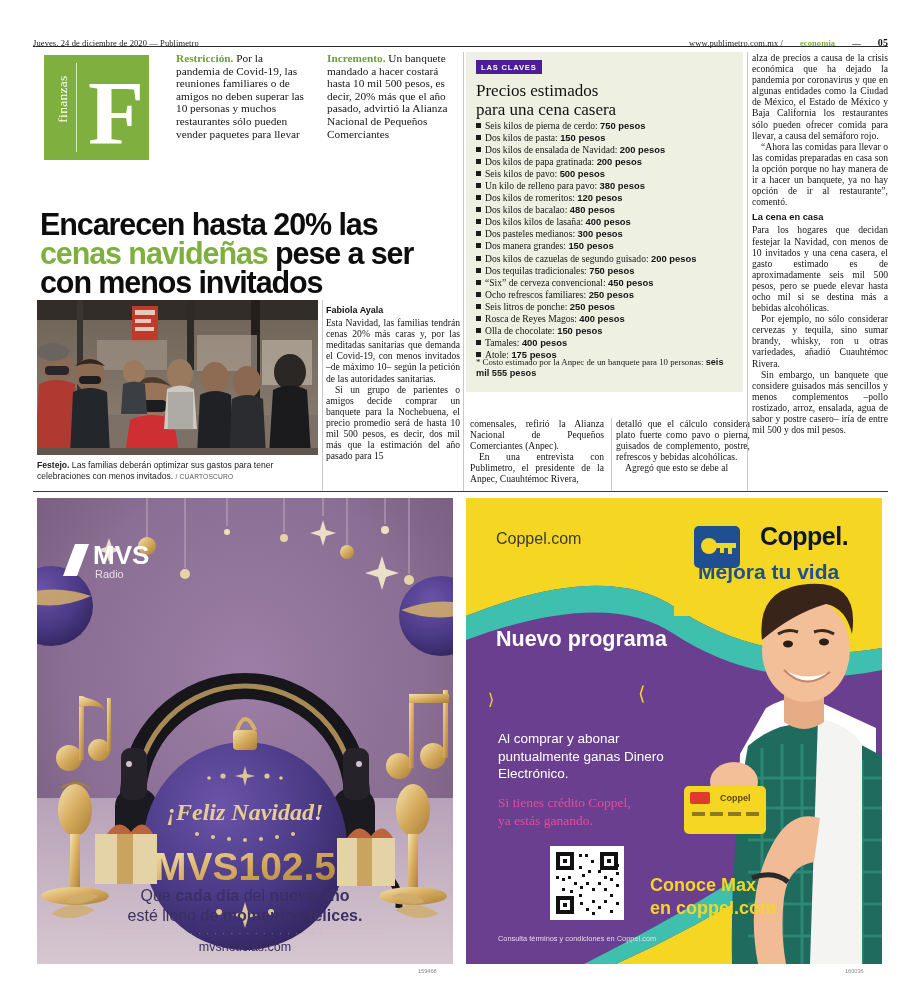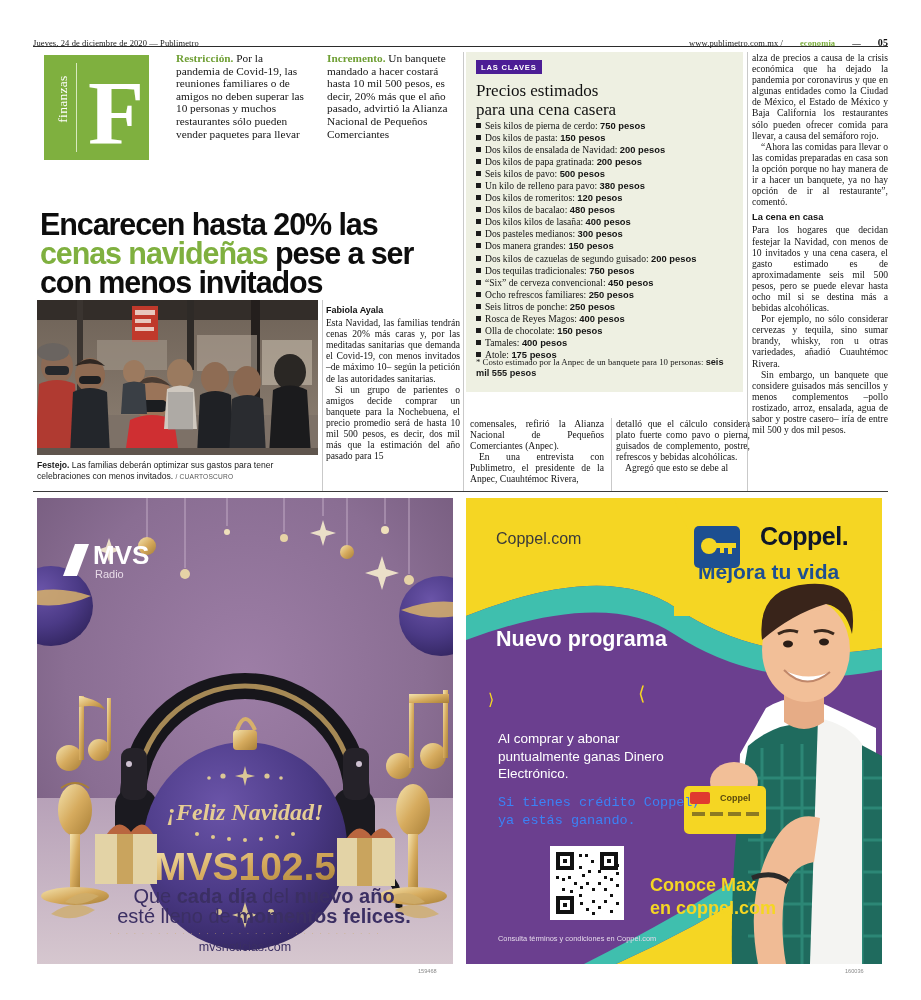--- a/index.html
+++ b/index.html
@@ -468,21 +468,21 @@
         <text x="56" y="66" class="mvs-logo-txt" font-size="26">MVS</text>
         <text x="58" y="80" font-family="'Liberation Sans',sans-serif" font-size="11" fill="#e8dbe8">Radio</text>
       </g>
 
       <text x="208" y="400" opacity="0"> </text>
       <text x="208" y="419" opacity="0"> </text>
     </svg>
 
     
     <div style="position:absolute;left:0;top:388px;width:416px;text-align:center;
-                font-family:'Liberation Sans',sans-serif;font-size:20px;line-height:20px;color:#3b2f63;margin-left:19px;">
+                font-family:'Liberation Sans',sans-serif;font-size:16px;line-height:20px;color:#3b2f63;">
       <div>
         <span>Que </span><b>cada día</b><span> del </span><b>nuevo año</b>
       </div>
       <div>
         <span>esté lleno de </span><b>momentos felices.</b>
       </div>
     </div>
     <div style="position:absolute;left:0;top:432px;width:416px;text-align:center;color:#c9ab6e;font-size:7px;letter-spacing:2px;">· · · · · · · · · · · · · · · · · · · · · · · · · · · · · · · · · ·</div>
     <div style="position:absolute;left:0;top:442px;width:416px;text-align:center;
                 font-family:'Liberation Sans',sans-serif;font-size:12.5px;color:#3b2f63;">mvsnoticias.com</div>
@@ -634,22 +634,22 @@
     <div style="position:absolute;left:22px;top:192px;color:#f5d623;font-size:16px;">⟩</div>
     <div style="position:absolute;left:172px;top:184px;color:#f5d623;font-size:19px;">⟨</div>
 
     <div style="position:absolute;left:32px;top:232px;font-family:'Liberation Sans',sans-serif;
                 font-size:13.5px;line-height:17.5px;color:#ffffff;">
       <div>Al comprar y abonar</div>
       <div>puntualmente ganas Dinero</div>
       <div>Electrónico.</div>
     </div>
 
-    <div style="position:absolute;left:32px;top:296px;font-family:Liberation Mono, monospace;
-                font-size:13.5px;line-height:17.5px;color:#3b82f6;">
+    <div style="position:absolute;left:32px;top:296px;font-family:Liberation Serif, serif;
+                font-size:13.5px;line-height:17.5px;color:#ec4899;">
       <div>Si tienes crédito Coppel,</div>
       <div>ya estás ganando.</div>
     </div>
 
     <div style="position:absolute;left:184px;top:376px;font-family:'Liberation Sans',sans-serif;
                 font-weight:bold;font-size:18px;line-height:23px;color:#f5d623;">
       <div>Conoce Max</div>
       <div>en coppel.com</div>
     </div>
 

